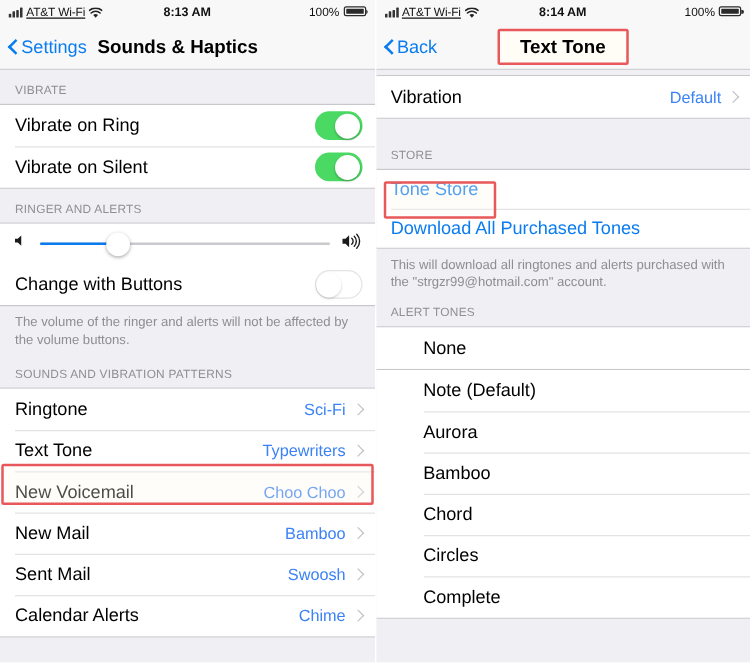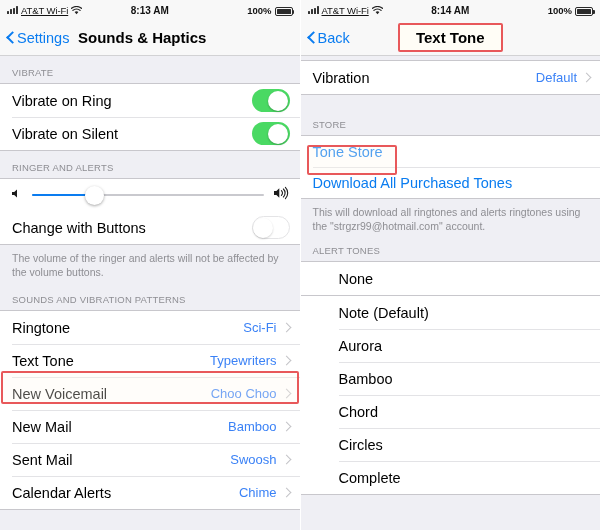--- a/index.html
+++ b/index.html
@@ -77,23 +77,22 @@
     left: 0; right: 0;
     text-align: center;
     font-size: 10px;
     font-weight: bold;
     color: #111;
     pointer-events: none;
   }
   .sb-right {
     margin-left: auto;
     display: flex;
-    align-items: flex-end;
+    align-items: flex-start;
     gap: 3px;
-    font-weight: bold;
   }
   .batt-pct { font-size: 9.5px; color: #111; }
   .batt {
     width: 18px; height: 8.5px;
     border: 1px solid #2b2b2b;
     border-radius: 2px;
     position: relative;
     box-sizing: border-box;
     padding: 1px;
   }
@@ -508,21 +507,21 @@
       <div class="group-header tall" style="padding-top:24px;">STORE</div>
       <div class="cell-group">
         <div class="link-cell">
           <span>Tone Store</span>
         </div>
         <div class="link-cell" style="position:relative;">
           <span style="position:absolute;left:12px;right:0;top:0;height:1px;background:#e3e3e6;"></span>
           <span>Download All Purchased Tones</span>
         </div>
       </div>
-      <div class="footnote">This will download all ringtones and alerts ringtones using the "strgzr99@hotmail.com" account.</div>
+      <div class="footnote">This will download all ringtones and alerts purchased with the "strgzr99@hotmail.com" account.</div>
 
       <div class="group-header" style="padding-top:8px;">ALERT TONES</div>
       <div class="cell-group">
         <div class="tone-cell">
           <span class="tone-label">None</span>
         </div>
       </div>
       <div class="cell-group" style="border-top:none;">
         <div class="tone-cell">
           <span class="tone-label">Note (Default)</span>

